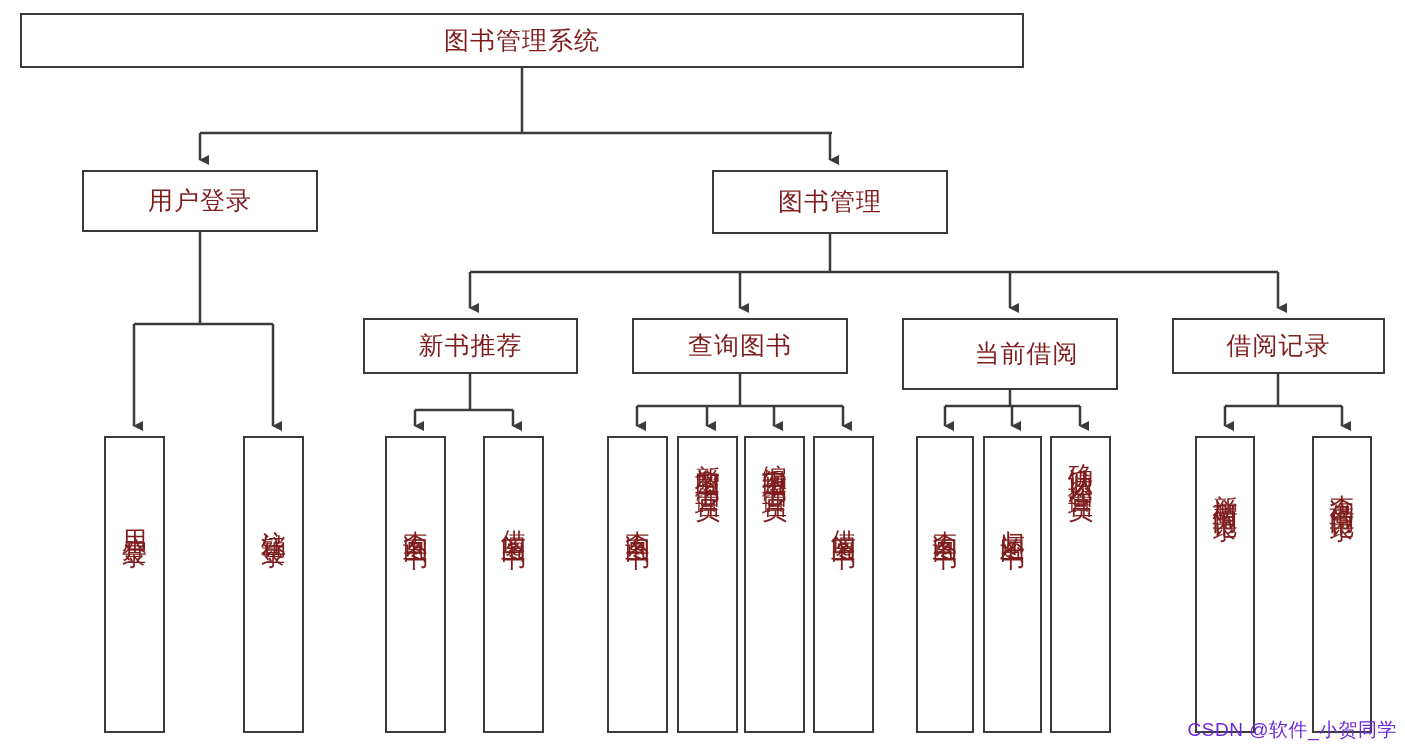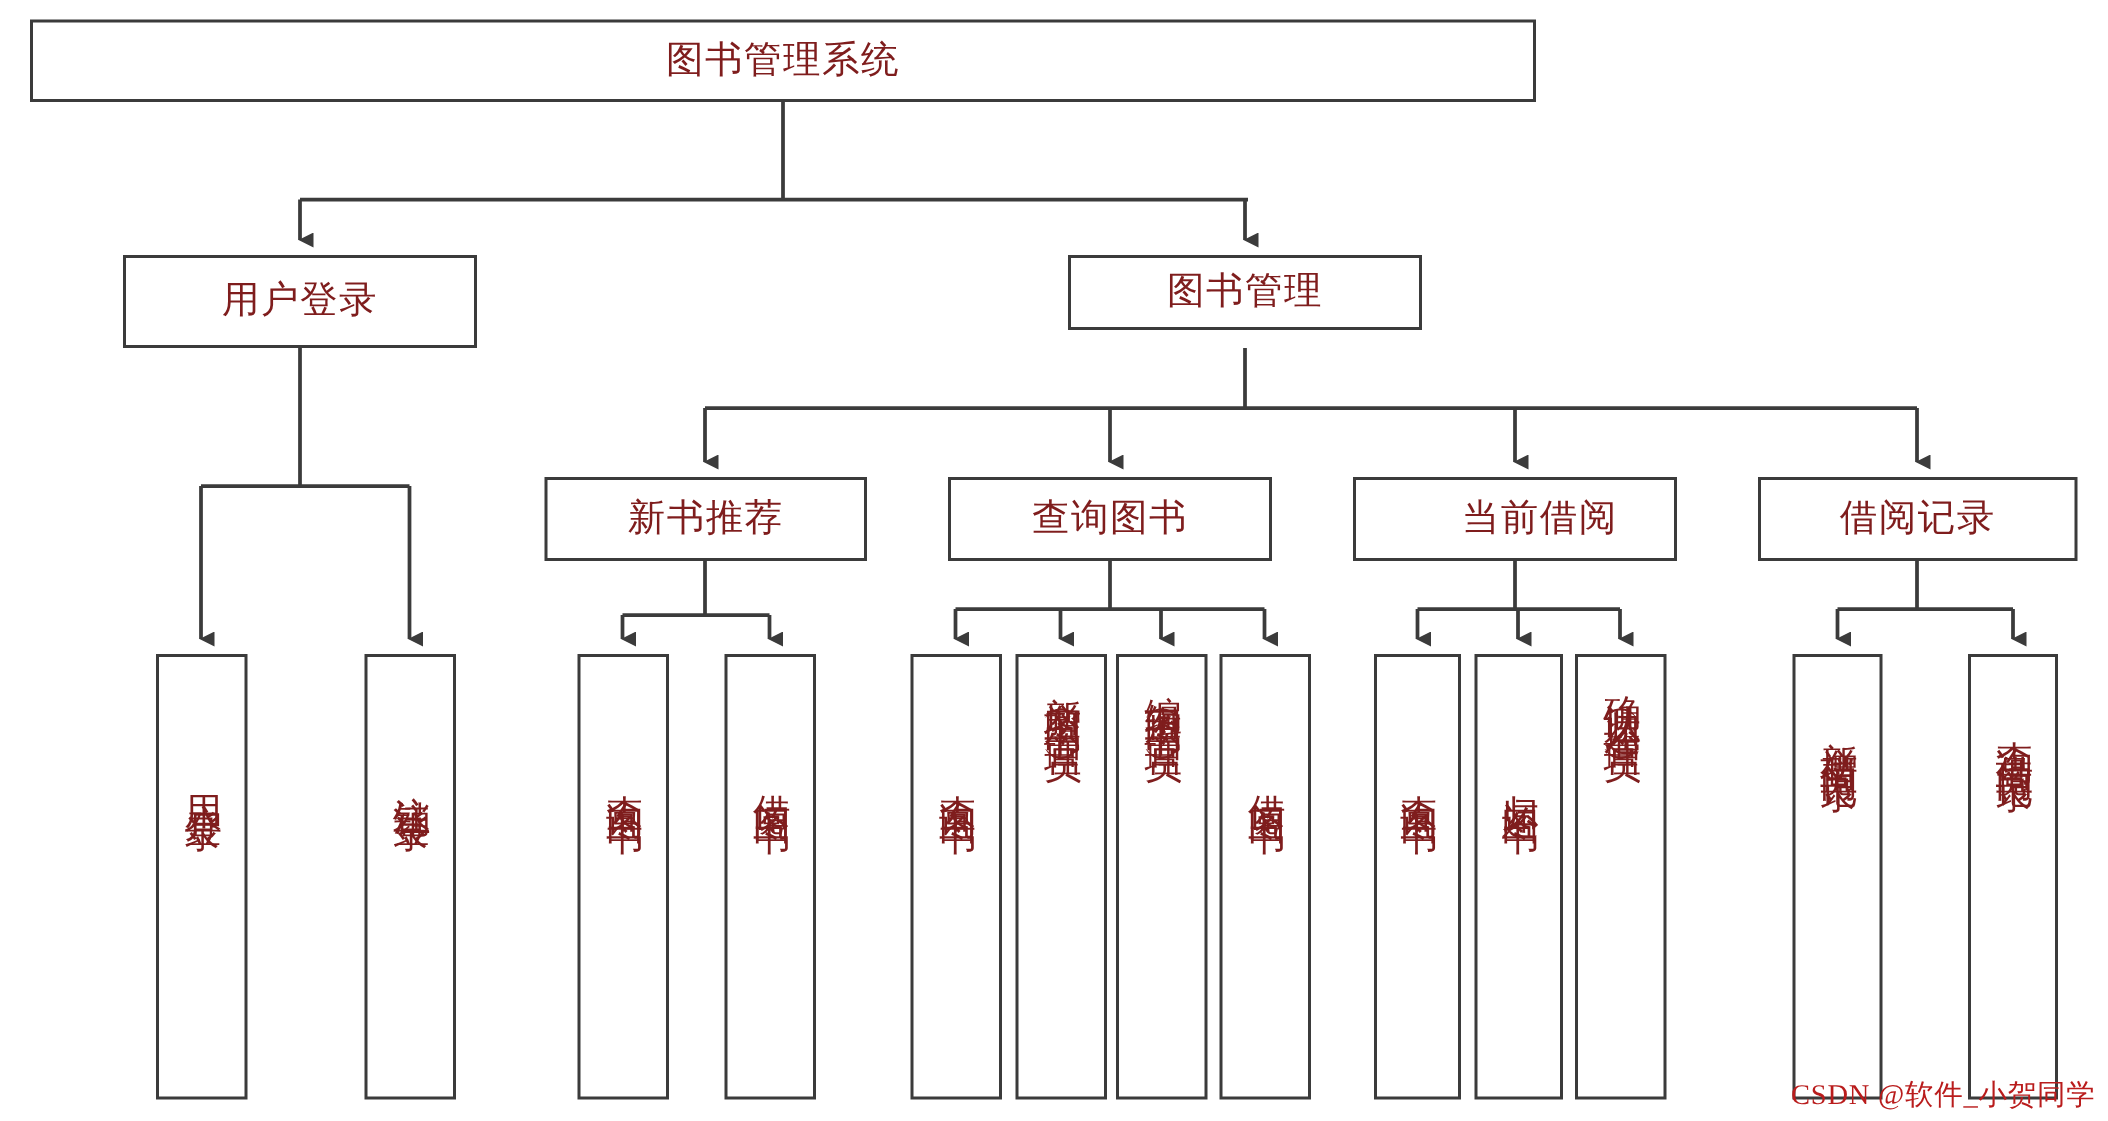--- a/index.html
+++ b/index.html
@@ -65,25 +65,24 @@
     margin-top: 66px;
   }
   .node.vert.midlow .vtext {
     margin-top: 30px;
   }
   #watermark {
     position: absolute;
     right: 8px;
     bottom: 4px;
     font-size: 19px;
-    color: #b91c1c;
+    color: #6d28d9;
     letter-spacing: 0.5px;
     white-space: nowrap;
     user-select: none;
-    font-family: Liberation Serif, serif;
   }
 </style>
 </head>
 <body>
 
 <div id="canvas">
 
   <svg id="edges" viewBox="0 0 1405 747" width="1405" height="747">
     <defs>
       <marker id="arrow" markerWidth="11" markerHeight="11" refX="5" refY="9" orient="auto" markerUnits="userSpaceOnUse">
@@ -135,33 +134,33 @@
   </svg>
 
   <div class="node horiz root" style="left:20px; top:13px; width:1004px; height:55px;">
     <span>图书管理系统</span>
   </div>
 
   <div class="node horiz" style="left:82px; top:170px; width:236px; height:62px;">
     <span>用户登录</span>
   </div>
 
-  <div class="node horiz" style="left:712px; top:170px; width:236px; height:50px;">
+  <div class="node horiz" style="left:712px; top:170px; width:236px; height:64px;">
     <span>图书管理</span>
   </div>
 
   <div class="node horiz" style="left:363px; top:318px; width:215px; height:56px;">
     <span>新书推荐</span>
   </div>
 
   <div class="node horiz" style="left:632px; top:318px; width:216px; height:56px;">
     <span>查询图书</span>
   </div>
 
-  <div class="node horiz" style="left:902px; top:318px; width:216px; height:56px;padding-left:33px;">
+  <div class="node horiz" style="left:902px; top:318px; width:216px; height:72px;padding-left:33px;">
     <span>当前借阅</span>
   </div>
 
   <div class="node horiz" style="left:1172px; top:318px; width:213px; height:56px;">
     <span>借阅记录</span>
   </div>
 
   <div class="node vert mid" style="left:104px; top:436px; width:61px; height:297px;">
     <span class="vtext">用户登录</span>
   </div>

